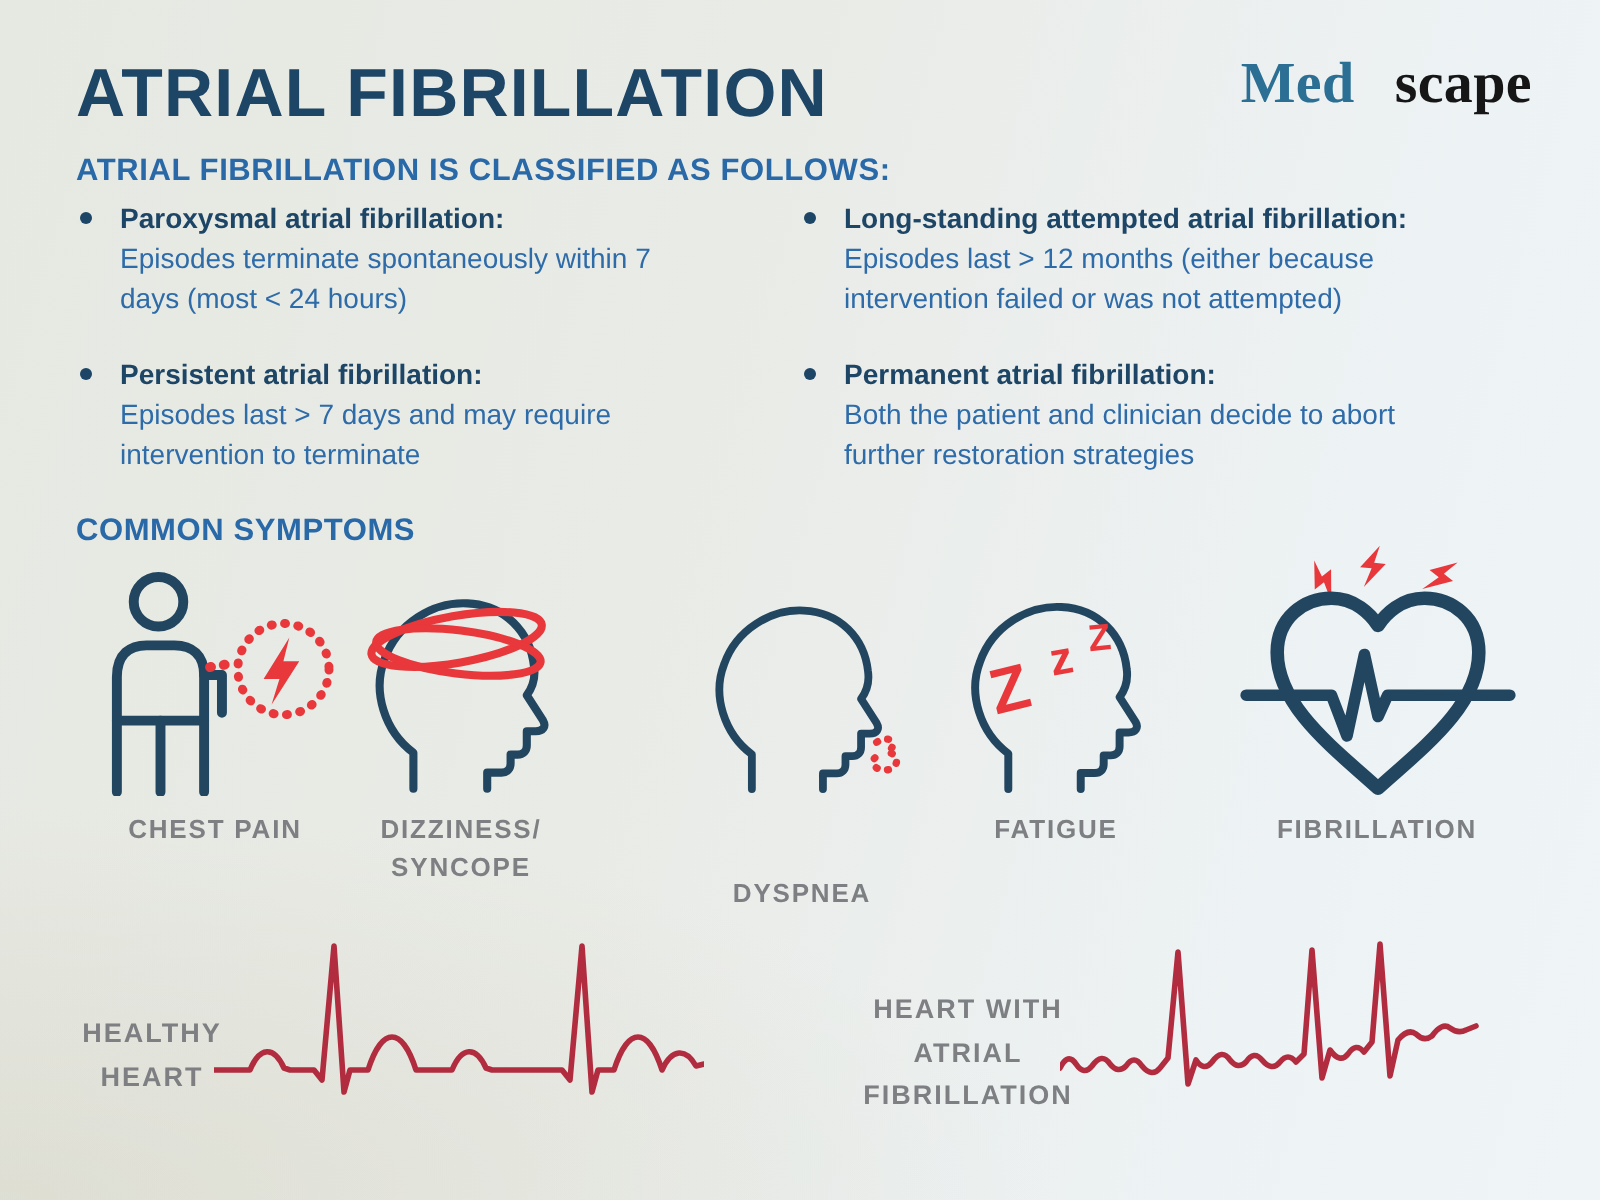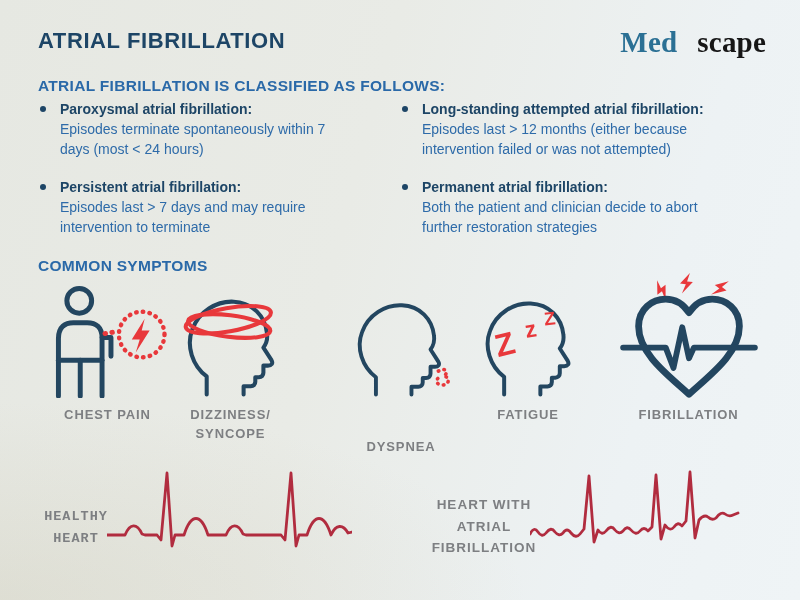--- a/index.html
+++ b/index.html
@@ -9,21 +9,21 @@
   .canvas {
     position: relative; width: 800px; height: 600px;
     background:
       radial-gradient(120% 60% at 0% 100%, rgba(200,196,174,0.30), rgba(200,196,174,0) 55%),
       linear-gradient(105deg, #e6e8e2 0%, #e9ebe6 42%, #edf2f4 78%, #eff4f6 100%);
   }
 
   
   .title {
     position: absolute; left: 38px; top: 28px;
-    font-size: 22px; font-weight: 800; letter-spacing: .6px;
+    font-size: 34px; font-weight: 800; letter-spacing: .6px;
     color: #1d4566;
   }
   .logo {
     position: absolute; right: 34px; top: 26px;
     font-family: "Liberation Serif", serif; font-weight: 700;
     font-size: 29px; letter-spacing: .2px;
   }
   .logo .med { color: #2b7094; }
   .logo .scape { color: #161616; padding-left: 20px; }
 
@@ -68,21 +68,21 @@
   .sc3 { left: 336px; width: 130px; gap: 32px; }
   .sc4 { left: 460px; width: 136px; }
   .sc5 { left: 606px; width: 165px; }
 
   
   .ecg-label {
     position: absolute; text-align: center; white-space: pre-line;
     font-size: 13.5px; font-weight: 700; letter-spacing: 1px;
     line-height: 21.5px; color: #7d7f82;
   }
-  .healthy-label { left: 28px; top: 506px; width: 96px; font-family: Liberation Mono, monospace; }
+  .healthy-label { left: 28px; top: 506px; width: 96px; }
   .afib-label    { left: 416px; top: 494px; width: 136px; }
   .ecg-svg { position: absolute; }
   .healthy-ecg { left: 107px; top: 468px; }
   .afib-ecg    { left: 530px; top: 458px; }
 </style>
 </head>
 <body>
 
 <div class="canvas">
 

